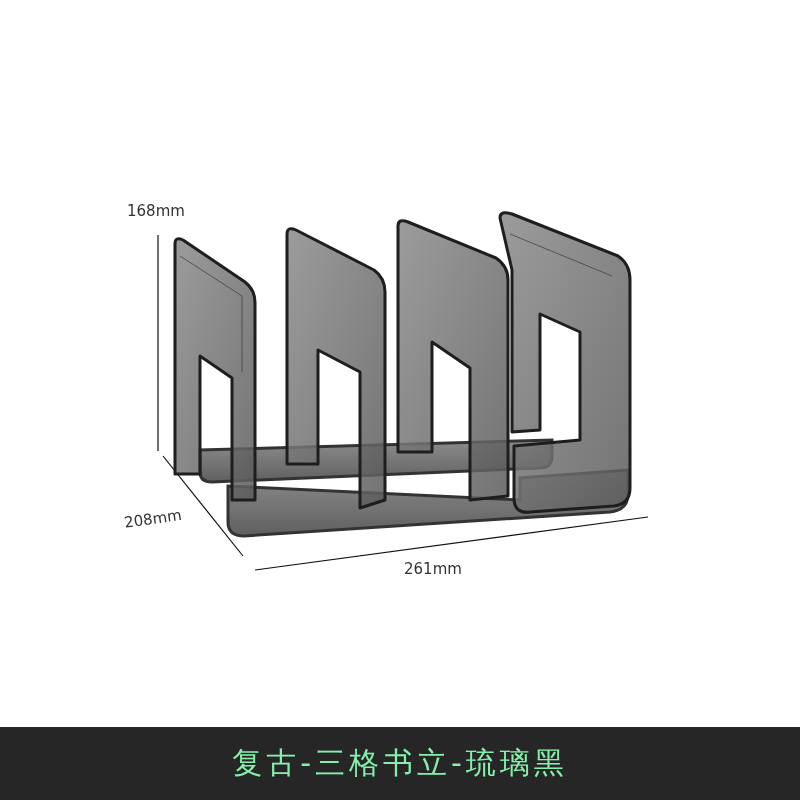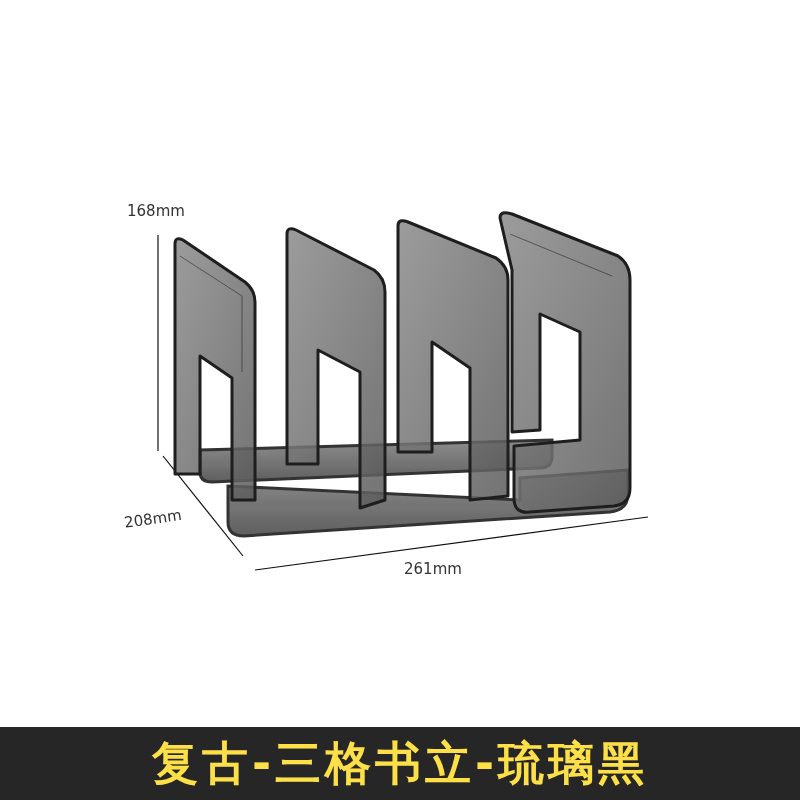--- a/index.html
+++ b/index.html
@@ -15,21 +15,21 @@
     }
     .dim-height { left: 127px; top: 202px; }
     .dim-depth { left: 123px; top: 514px; transform: rotate(-8deg); transform-origin: left top; }
     .dim-width { left: 404px; top: 560px; }
     svg.product { position: absolute; left: 0; top: 0; }
     .banner {
       position: absolute; left: 0; top: 727px; width: 800px; height: 73px;
       background: #262626; display: flex; align-items: center; justify-content: center;
     }
     .banner-title {
-      color: #fde047; font-size: 46px; font-weight: 700; letter-spacing: 4px;
+      color: #86efac; font-size: 30px; font-weight: 400; letter-spacing: 4px;
       font-family: "DejaVu Sans", sans-serif;
     }
   </style>
 </head>
 <body>
 
 <div class="stage">
   <svg class="product" width="800" height="727" viewBox="0 0 800 727">
     <defs>
       <linearGradient id="panel" x1="0" y1="0" x2="1" y2="1">

